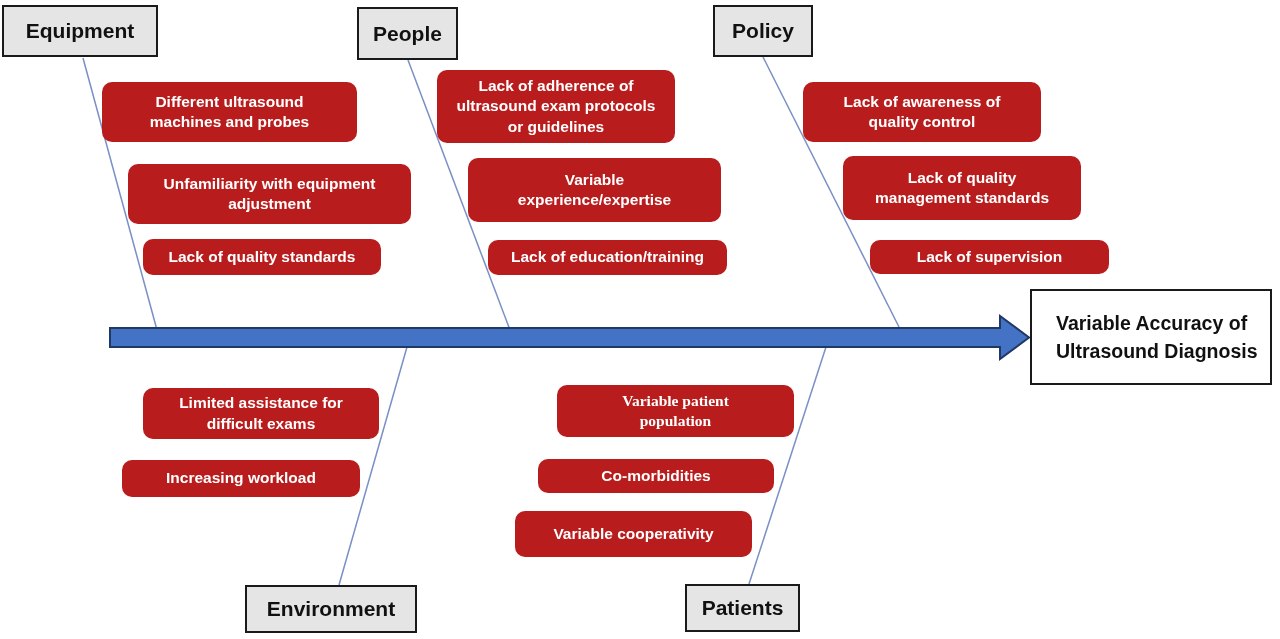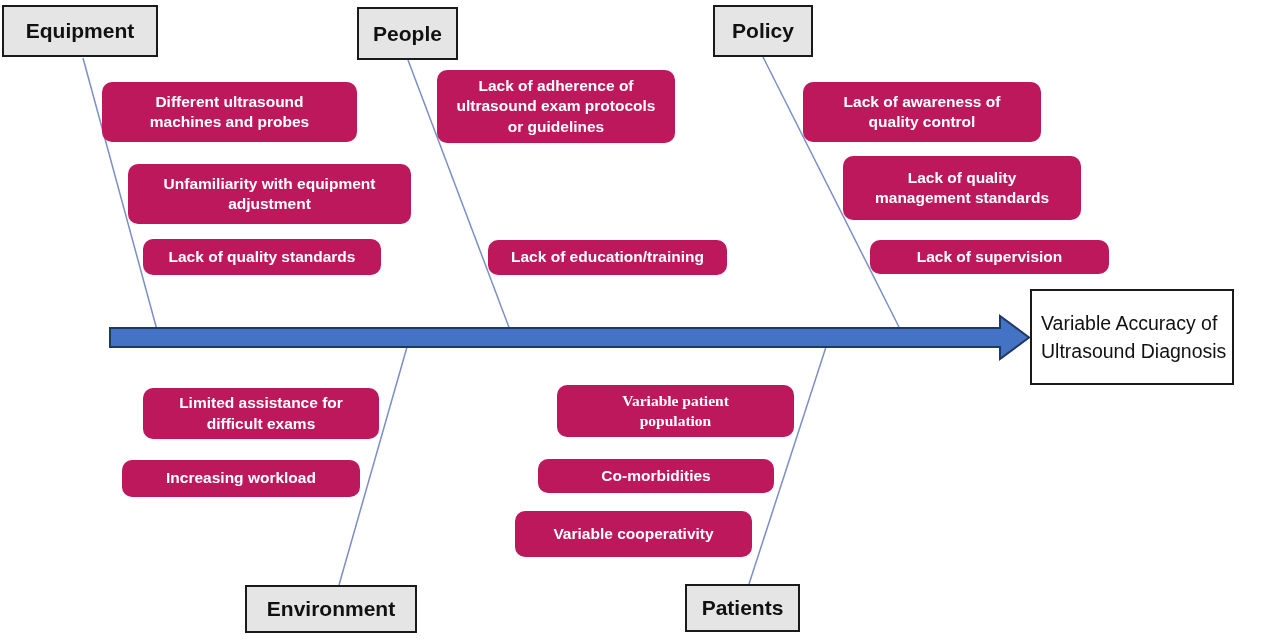--- a/index.html
+++ b/index.html
@@ -9,30 +9,30 @@
   }
   .lines{position:absolute;left:0;top:0;z-index:0;}
   .branch{stroke-width:1.5;}
   .cat-label{
     position:absolute;z-index:2;background:#e5e5e5;border:2.5px solid #1a1a1a;
     color:#111;font-weight:bold;font-size:21px;
     display:flex;align-items:center;justify-content:center;
     box-sizing:border-box;
   }
   .cause{
-    position:absolute;z-index:1;background:#be185d;border-radius:10px;
+    position:absolute;z-index:1;background:#b91c1c;border-radius:10px;
     color:#ffffff;font-weight:bold;font-size:15.5px;line-height:1.32;
     display:flex;align-items:center;justify-content:center;text-align:center;
     white-space:pre-line;box-sizing:border-box;padding:2px 6px;
   }
   .effect-box{
-    position:absolute;z-index:2;left:1030px;top:289px;width:204px;height:96px;
+    position:absolute;z-index:2;left:1030px;top:289px;width:242px;height:96px;
     background:#ffffff;border:2.5px solid #1a1a1a;box-sizing:border-box;
-    color:#111;font-weight:normal;font-size:19.5px;line-height:1.45;
-    display:flex;align-items:center;text-align:left;padding-left:9px;
+    color:#111;font-weight:bold;font-size:19.5px;line-height:1.45;
+    display:flex;align-items:center;text-align:left;padding-left:24px;
     white-space:pre-line;
   }
   
   .cat-equipment{left:2px;top:5px;width:156px;height:52px;}
   .cat-people{left:357px;top:7px;width:101px;height:53px;text-align:right;}
   .cat-policy{left:713px;top:5px;width:100px;height:52px;}
   .cat-environment{left:245px;top:585px;width:172px;height:48px;}
   .cat-patients{left:685px;top:584px;width:115px;height:48px;}
   
   .eq1{left:102px;top:82px;width:255px;height:60px;}
@@ -73,20 +73,22 @@
 
   <div class="cause eq1">Different ultrasound
 machines and probes</div>
   <div class="cause eq2">Unfamiliarity with equipment
 adjustment</div>
   <div class="cause eq3">Lack of quality standards</div>
 
   <div class="cause pe1">Lack of adherence of
 ultrasound exam protocols
 or guidelines</div>
+  <div class="cause pe2">Variable
+experience/expertise</div>
   <div class="cause pe3">Lack of education/training</div>
 
   <div class="cause po1">Lack of awareness of
 quality control</div>
   <div class="cause po2">Lack of quality
 management standards</div>
   <div class="cause po3">Lack of supervision</div>
 
   <div class="cause en1">Limited assistance for
 difficult exams</div>

